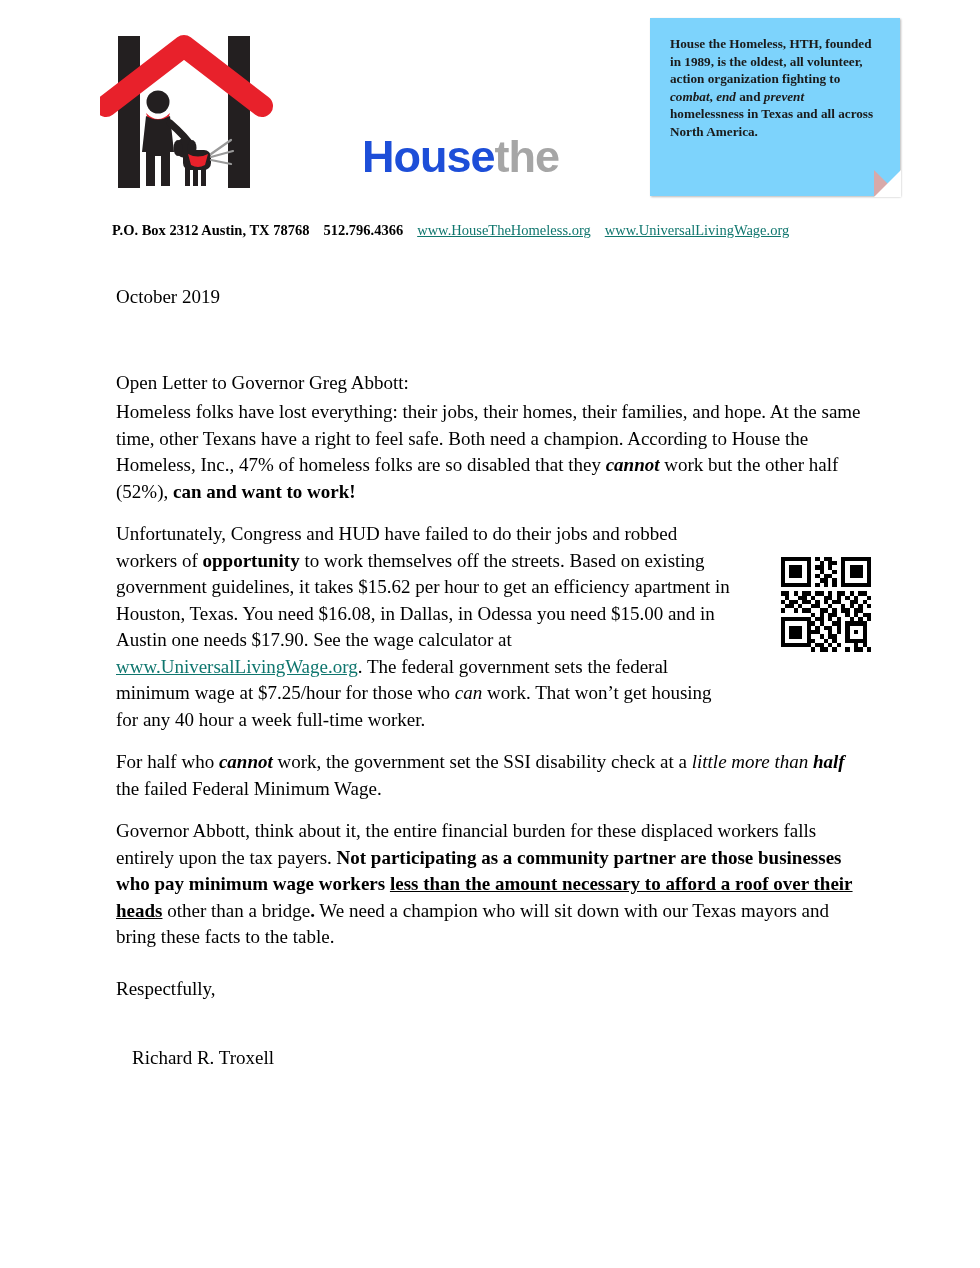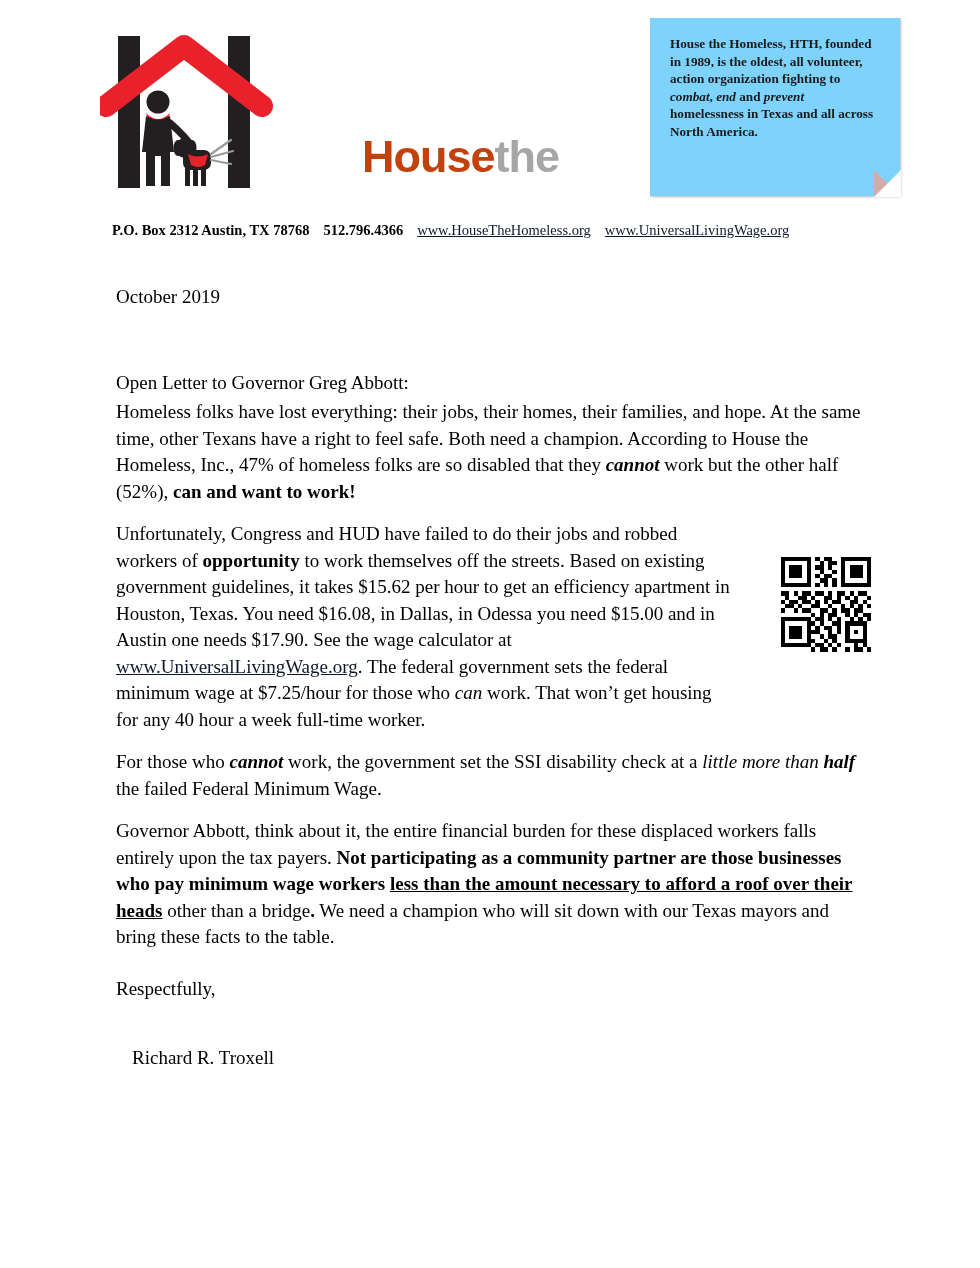--- a/index.html
+++ b/index.html
@@ -78,37 +78,37 @@
     left: 262px;
     top: 108px;
     font-family: "Liberation Sans", sans-serif;
     font-weight: bold;
     line-height: 0.95;
     letter-spacing: -1px;
     white-space: nowrap;
   }
   #wordmark .line1 { font-size: 45px; }
   #wordmark .line2 { font-size: 45px; }
-  .w-red  { color: #c2410c; text-align: center; }
+  .w-red  { color: #1d4ed8; text-align: center; }
   .w-gray { color: #a6a6a6; }
   .w-black{ color: #1a1a1a; }
 
   
   #contact {
     position: absolute;
     left: 112px;
     top: 222px;
     font-family: "Liberation Serif", serif;
     font-weight: bold;
     font-size: 14.5px;
     white-space: nowrap;
   }
   #contact .sp { display: inline-block; width: 14px; }
   a.link {
-    color: #0f172a;
+    color: #0f766e;
     text-decoration: underline;
     font-weight: normal;
   }
 
   
   #date {
     position: absolute;
     left: 116px;
     top: 286px;
     font-size: 19px;
@@ -351,21 +351,21 @@
     </g>
   </svg>
 </div>
 
 <div id="body">
 
   <p><span>Homeless folks have lost everything: their jobs, their homes, their families, and hope.  At the same time, other Texans have a right to feel safe. Both need a champion. According to House the Homeless, Inc., 47% of homeless folks are so disabled that they </span><span class="bi">cannot</span><span> work but the other half (52%), </span><b>can and want to work!</b></p>
 
   <p id="p2"><span>Unfortunately, Congress and HUD have failed to do their jobs and robbed workers of </span><b>opportunity</b><span> to work themselves off the streets.  Based on existing government guidelines, it takes $15.62 per hour to get an efficiency apartment in Houston, Texas. You need $16.08, in Dallas, in Odessa you need $15.00 and in Austin one needs $17.90.  See the wage calculator at </span><a class="link" href="#">www.UniversalLivingWage.org</a><span>.  The federal government sets the federal minimum wage at $7.25/hour for those who </span><i>can</i><span> work.  That won’t get housing for any 40 hour a week full-time worker.</span></p>
 
-  <p><span>For those who </span><span class="bi">cannot</span><span> work, the government set the SSI disability check at a </span><i>little more than </i><span class="bi">half</span><span> the failed Federal Minimum Wage.</span></p>
+  <p><span>For half who </span><span class="bi">cannot</span><span> work, the government set the SSI disability check at a </span><i>little more than </i><span class="bi">half</span><span> the failed Federal Minimum Wage.</span></p>
 
   <p><span>Governor Abbott, think about it, the entire financial burden for these displaced workers falls entirely upon the tax payers.  </span><b>Not participating as a community partner are those businesses who pay minimum wage workers </b><span class="bu">less than the amount necessary to afford a roof over their heads</span><span> other than a bridge</span><b>.</b><span> We need a champion who will sit down with our Texas mayors and bring these facts to the table.</span></p>
 
 
 </div>
 
 <div id="closing">Respectfully,</div>
 <div id="signature">
   <div>Richard R. Troxell</div>
 </div>

